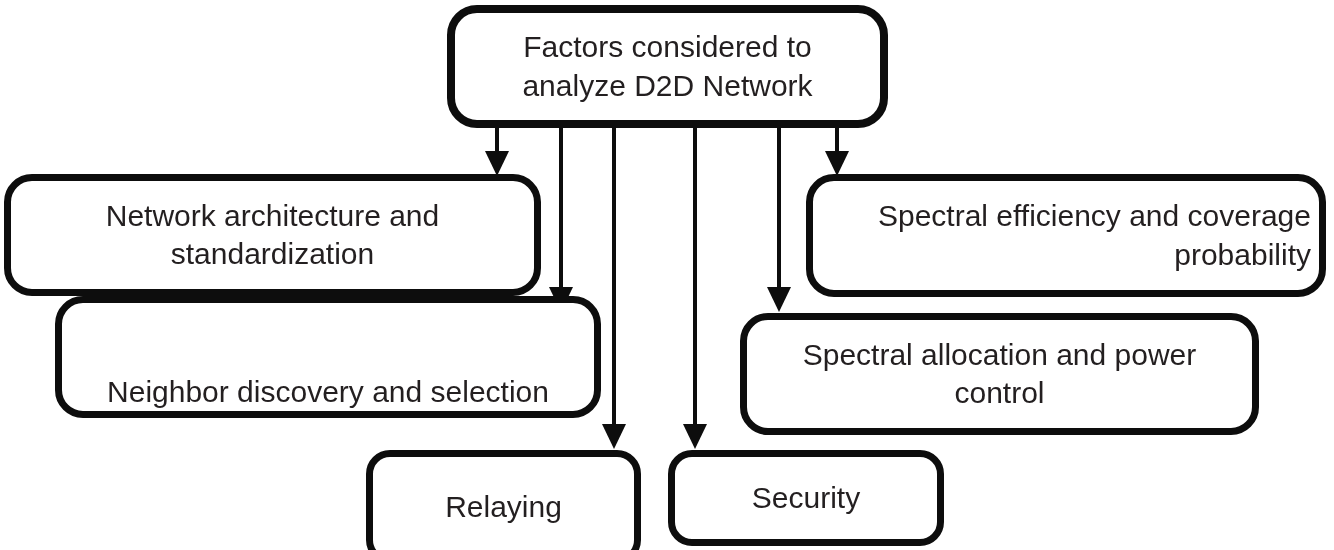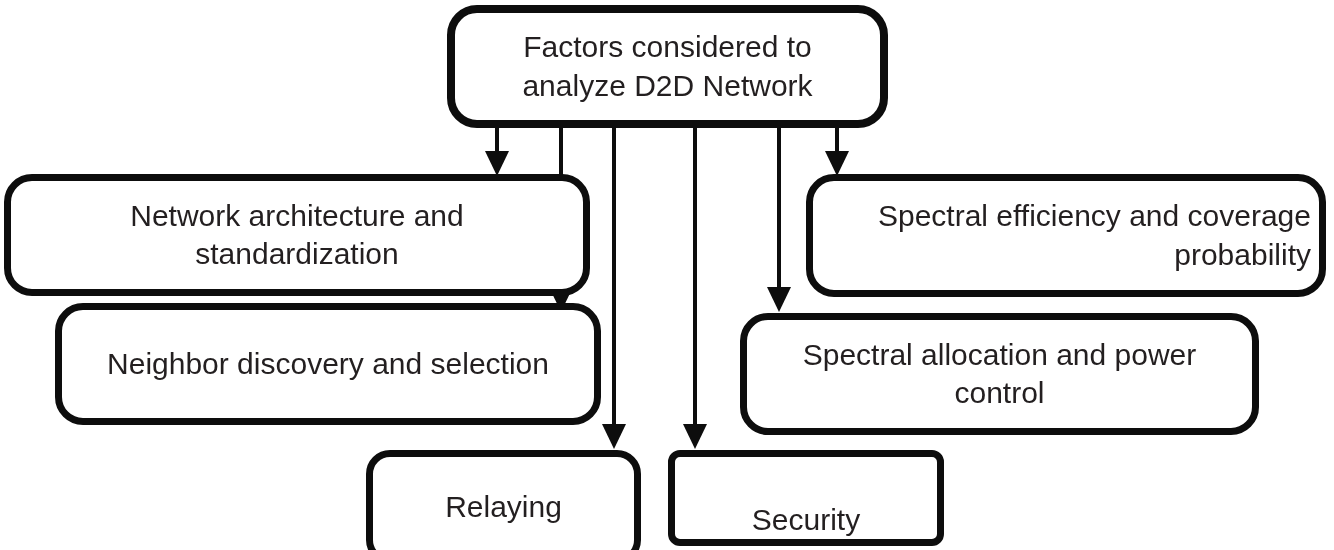--- a/index.html
+++ b/index.html
@@ -28,34 +28,34 @@
     text-align: center;
     color: #231f20;
     font-size: 30px;
     line-height: 1.27;
   }
   .node .label { display: block; }
 
   .node-root   { left: 447px; top: 5px;   width: 441px; height: 123px; border-width: 8px; border-radius: 30px; }
   .node-root .label { max-width: 340px; }
 
-  .node-network  { left: 4px;   top: 174px; width: 586px; height: 122px; }
+  .node-network  { left: 4px;   top: 174px; width: 537px; height: 122px; }
   .node-network .label { max-width: 400px; }
 
   .node-spectral { left: 806px; top: 174px; width: 520px; height: 123px; text-align: right; }
   .node-spectral .label { max-width: 490px; }
 
-  .node-neighbor { left: 55px;  top: 303px; width: 546px; height: 122px; }
+  .node-neighbor { left: 55px;  top: 296px; width: 546px; height: 122px; align-items: flex-end; }
   .node-neighbor .label { max-width: 520px; }
 
   .node-resource { left: 740px; top: 313px; width: 519px; height: 122px; }
   .node-resource .label { max-width: 450px; }
 
   .node-relaying { left: 366px; top: 450px; width: 275px; height: 114px; border-radius: 24px; }
-  .node-security { left: 668px; top: 450px; width: 276px; height: 96px; border-radius: 12px; align-items: flex-end; }
+  .node-security { left: 668px; top: 450px; width: 276px; height: 96px; border-radius: 24px; }
 
   .arrow-line { stroke: #0d0d0d; stroke-width: 4; }
   .arrow-head { fill: #0d0d0d; }
 </style>
 </head>
 <body>
 
 <div class="canvas">
 
   <svg class="arrow-layer" viewBox="0 0 1334 550" aria-hidden="true">

